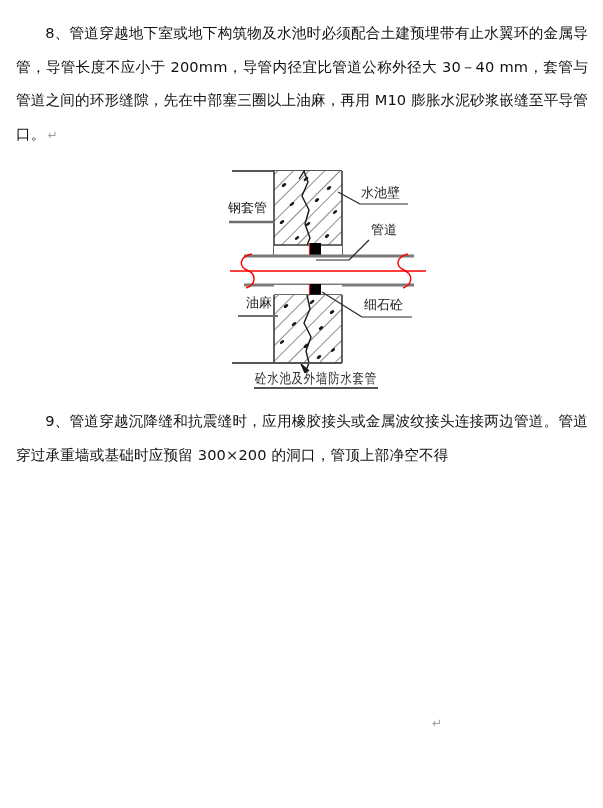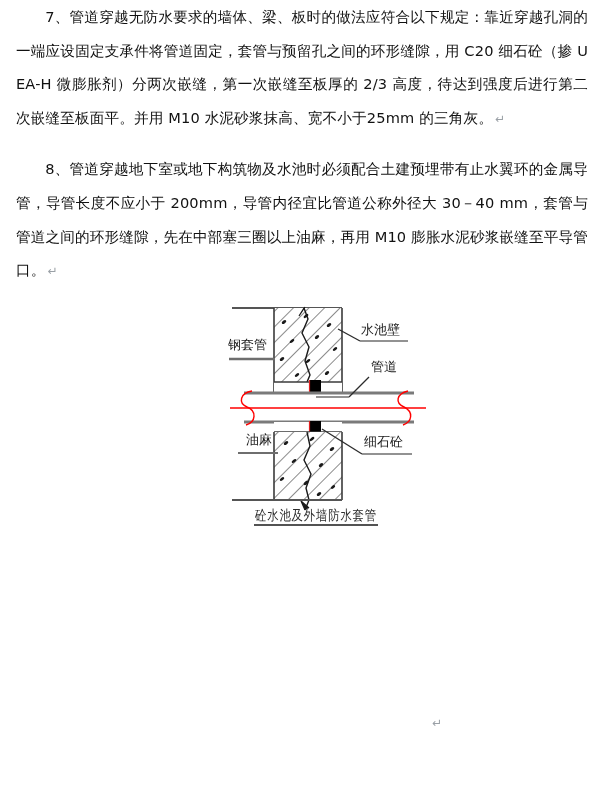--- a/index.html
+++ b/index.html
@@ -87,21 +87,20 @@
   }
 </style>
 </head>
 <body>
 
 <div class="page">
 
   <div class="doc-body">
 
 
-    <p class="para p7"><span>7、管道穿越无防水要求的墙体、梁、板时的做法应符合以下规定：靠近穿越孔洞的一端应设固定支承件将管道固定，套管与预留孔之间的环形缝隙，用 C20 细石砼（掺 UEA-H 微膨胀剂）分两次嵌缝，第一次嵌缝至板厚的 2/3 高度，待达到强度后进行第二次嵌缝至板面平。并用 M10 水泥砂浆抹高、宽不小于25mm 的三角灰。</span><span class="pilcrow">↵</span></p>
 
     <p class="para p8"><span>8、管道穿越地下室或地下构筑物及水池时必须配合土建预埋带有止水翼环的金属导管，导管长度不应小于 200mm，导管内径宜比管道公称外径大 30－40 mm，套管与管道之间的环形缝隙，先在中部塞三圈以上油麻，再用 M10 膨胀水泥砂浆嵌缝至平导管口。</span><span class="pilcrow">↵</span></p>
 
     <div class="figure-block">
       <svg class="figure-canvas" width="603" height="252" viewBox="0 0 603 252">
         <defs>
           <pattern id="concrete-hatch" width="11" height="11" patternTransform="rotate(45)" patternUnits="userSpaceOnUse">
             <rect width="11" height="11" fill="#ffffff"></rect>
             <line x1="0" y1="0" x2="0" y2="11" stroke="#2b2b2b" stroke-width="1.1"></line>
           </pattern>
@@ -215,18 +214,19 @@
           <line x1="346" y1="165" x2="396" y2="165" stroke="#6e6e6e" stroke-width="1.6"></line>
         </g>
 
         <g>
           <text class="caption-text" x="239" y="231" textLength="122" lengthAdjust="spacingAndGlyphs">砼水池及外墙防水套管</text>
           <line x1="238" y1="236" x2="362" y2="236" stroke="#1a1a1a" stroke-width="1.6"></line>
         </g>
       </svg>
     </div>
 
+    <p class="para p9"><span>9、管道穿越沉降缝和抗震缝时，应用橡胶接头或金属波纹接头连接两边管道。管道穿过承重墙或基础时应预留 300×200 的洞口，管顶上部净空不得</span></p>
 
   </div>
 
   <span class="figure-pilcrow">↵</span>
 
 </div>
 
 </body></html>

